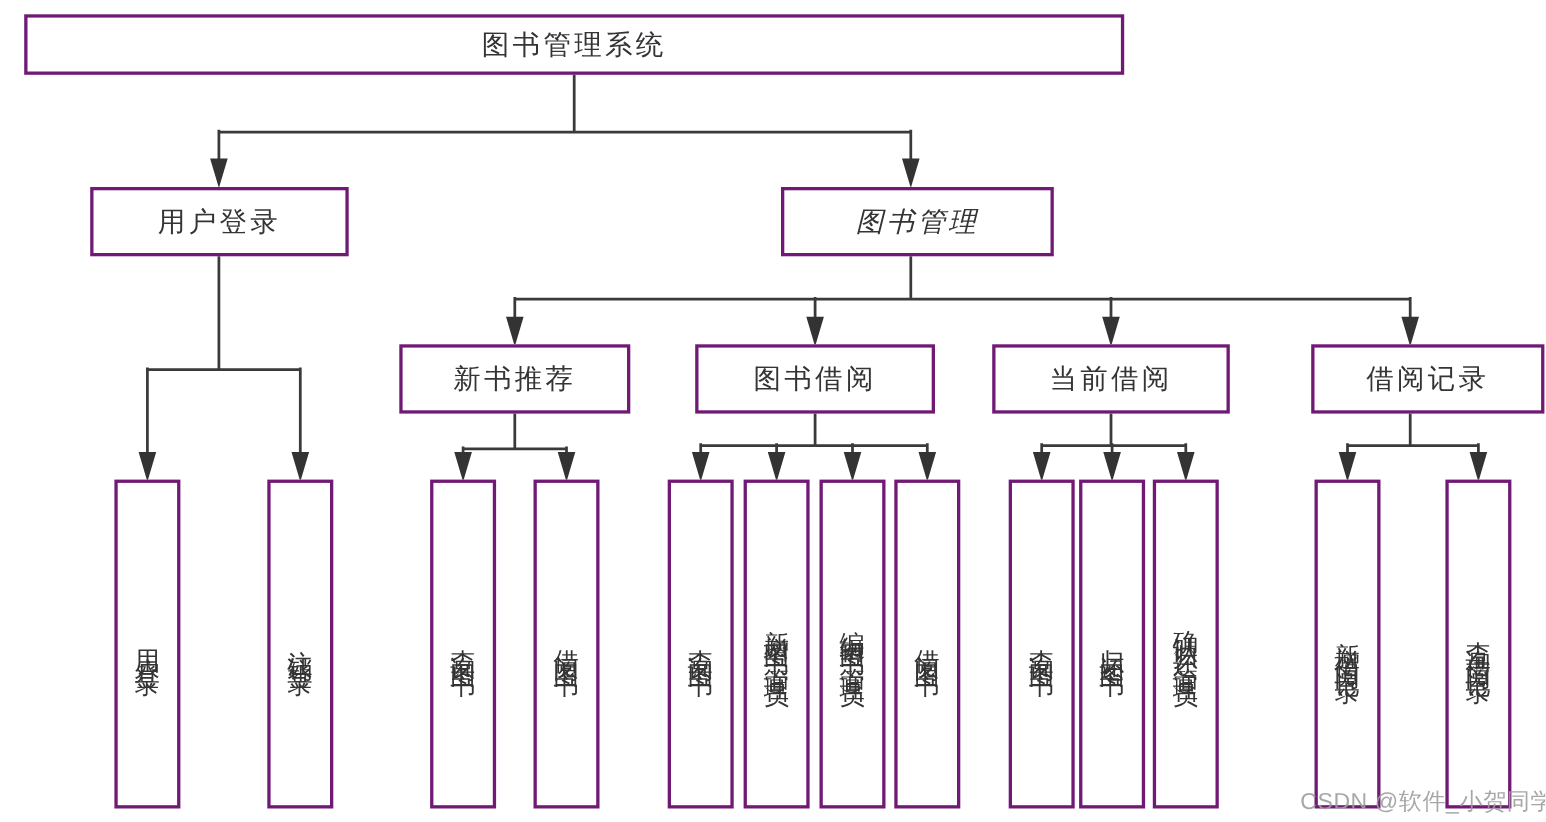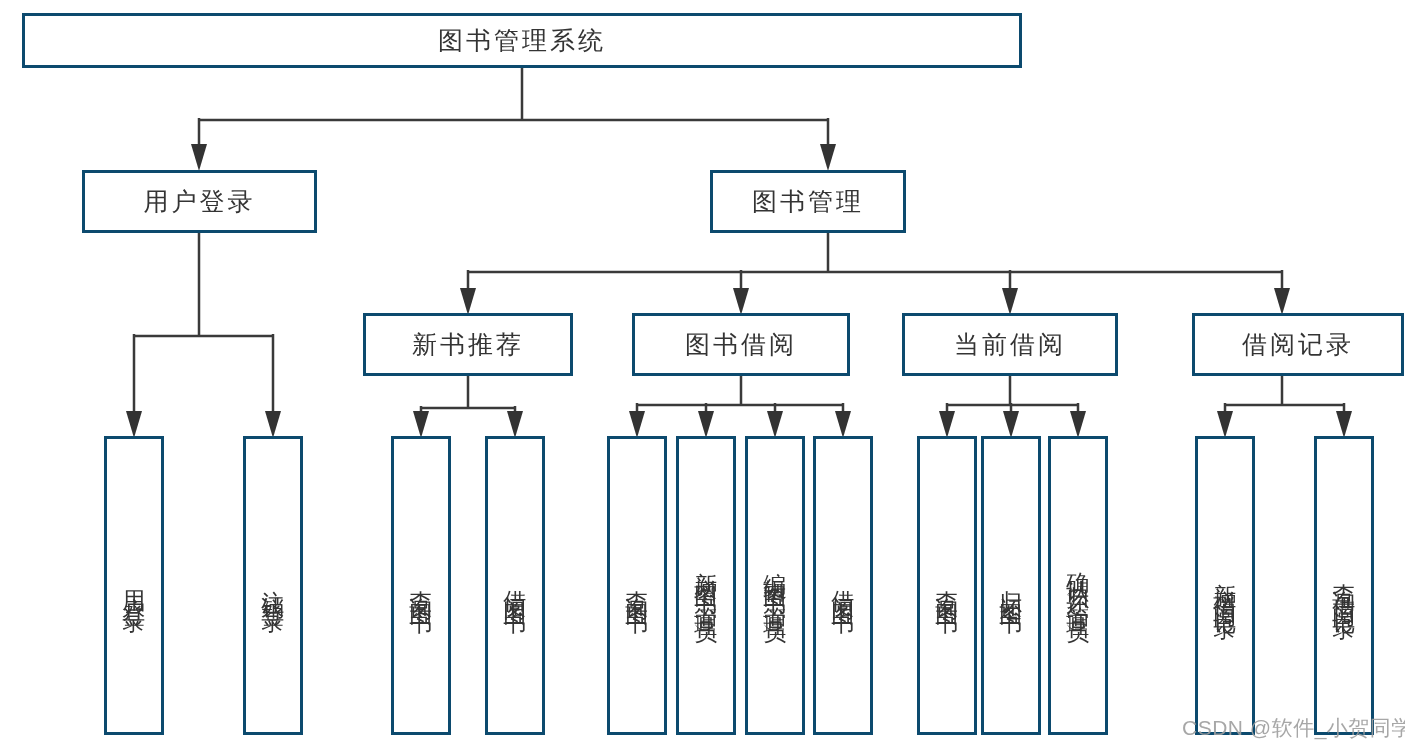--- a/index.html
+++ b/index.html
@@ -2,21 +2,21 @@
 <html><head>
 <meta charset="utf-8">
 <style>
   html,body{margin:0;padding:0;background:#fff;}
   .canvas{
     position:relative;width:1405px;height:747px;background:#fff;overflow:hidden;
     font-family:"Liberation Sans","DejaVu Sans",sans-serif;color:#333;
   }
   svg.connectors{position:absolute;left:0;top:0;z-index:1;}
   .node{
-    position:absolute;background:#fff;border:3px solid #0c4a6e;box-sizing:border-box;
+    position:absolute;background:#fff;border:3px solid #701a75;box-sizing:border-box;
     display:flex;align-items:center;justify-content:center;z-index:2;
   }
   .hlabel{font-size:25px;letter-spacing:3px;color:#343434;white-space:nowrap;}
   .lvl1{left:22px;top:13px;width:1000px;height:55px;}
   .lvl2,.lvl3{height:63px;}
   .leaf{top:436px;width:60px;height:299px;}
   .vlabel{
     writing-mode:vertical-rl;font-size:23px;letter-spacing:7px;line-height:1.15;
     color:#343434;white-space:nowrap;
   }
@@ -62,21 +62,21 @@
     </g>
   </svg>
 
   <div class="node lvl1">
     <span class="hlabel">图书管理系统</span>
   </div>
 
   <div class="node lvl2" style="left:82px;top:170px;width:235px;">
     <span class="hlabel">用户登录</span>
   </div>
-  <div class="node lvl2" style="left:710px;top:170px;width:196px;">
+  <div class="node lvl2" style="left:710px;top:170px;width:248px;font-style:italic;">
     <span class="hlabel">图书管理</span>
   </div>
 
   <div class="node lvl3" style="left:632px;top:313px;width:218px;">
     <span class="hlabel">图书借阅</span>
   </div>
   <div class="node lvl3" style="left:363px;top:313px;width:210px;">
     <span class="hlabel">新书推荐</span>
   </div>
   <div class="node lvl3" style="left:902px;top:313px;width:216px;">

